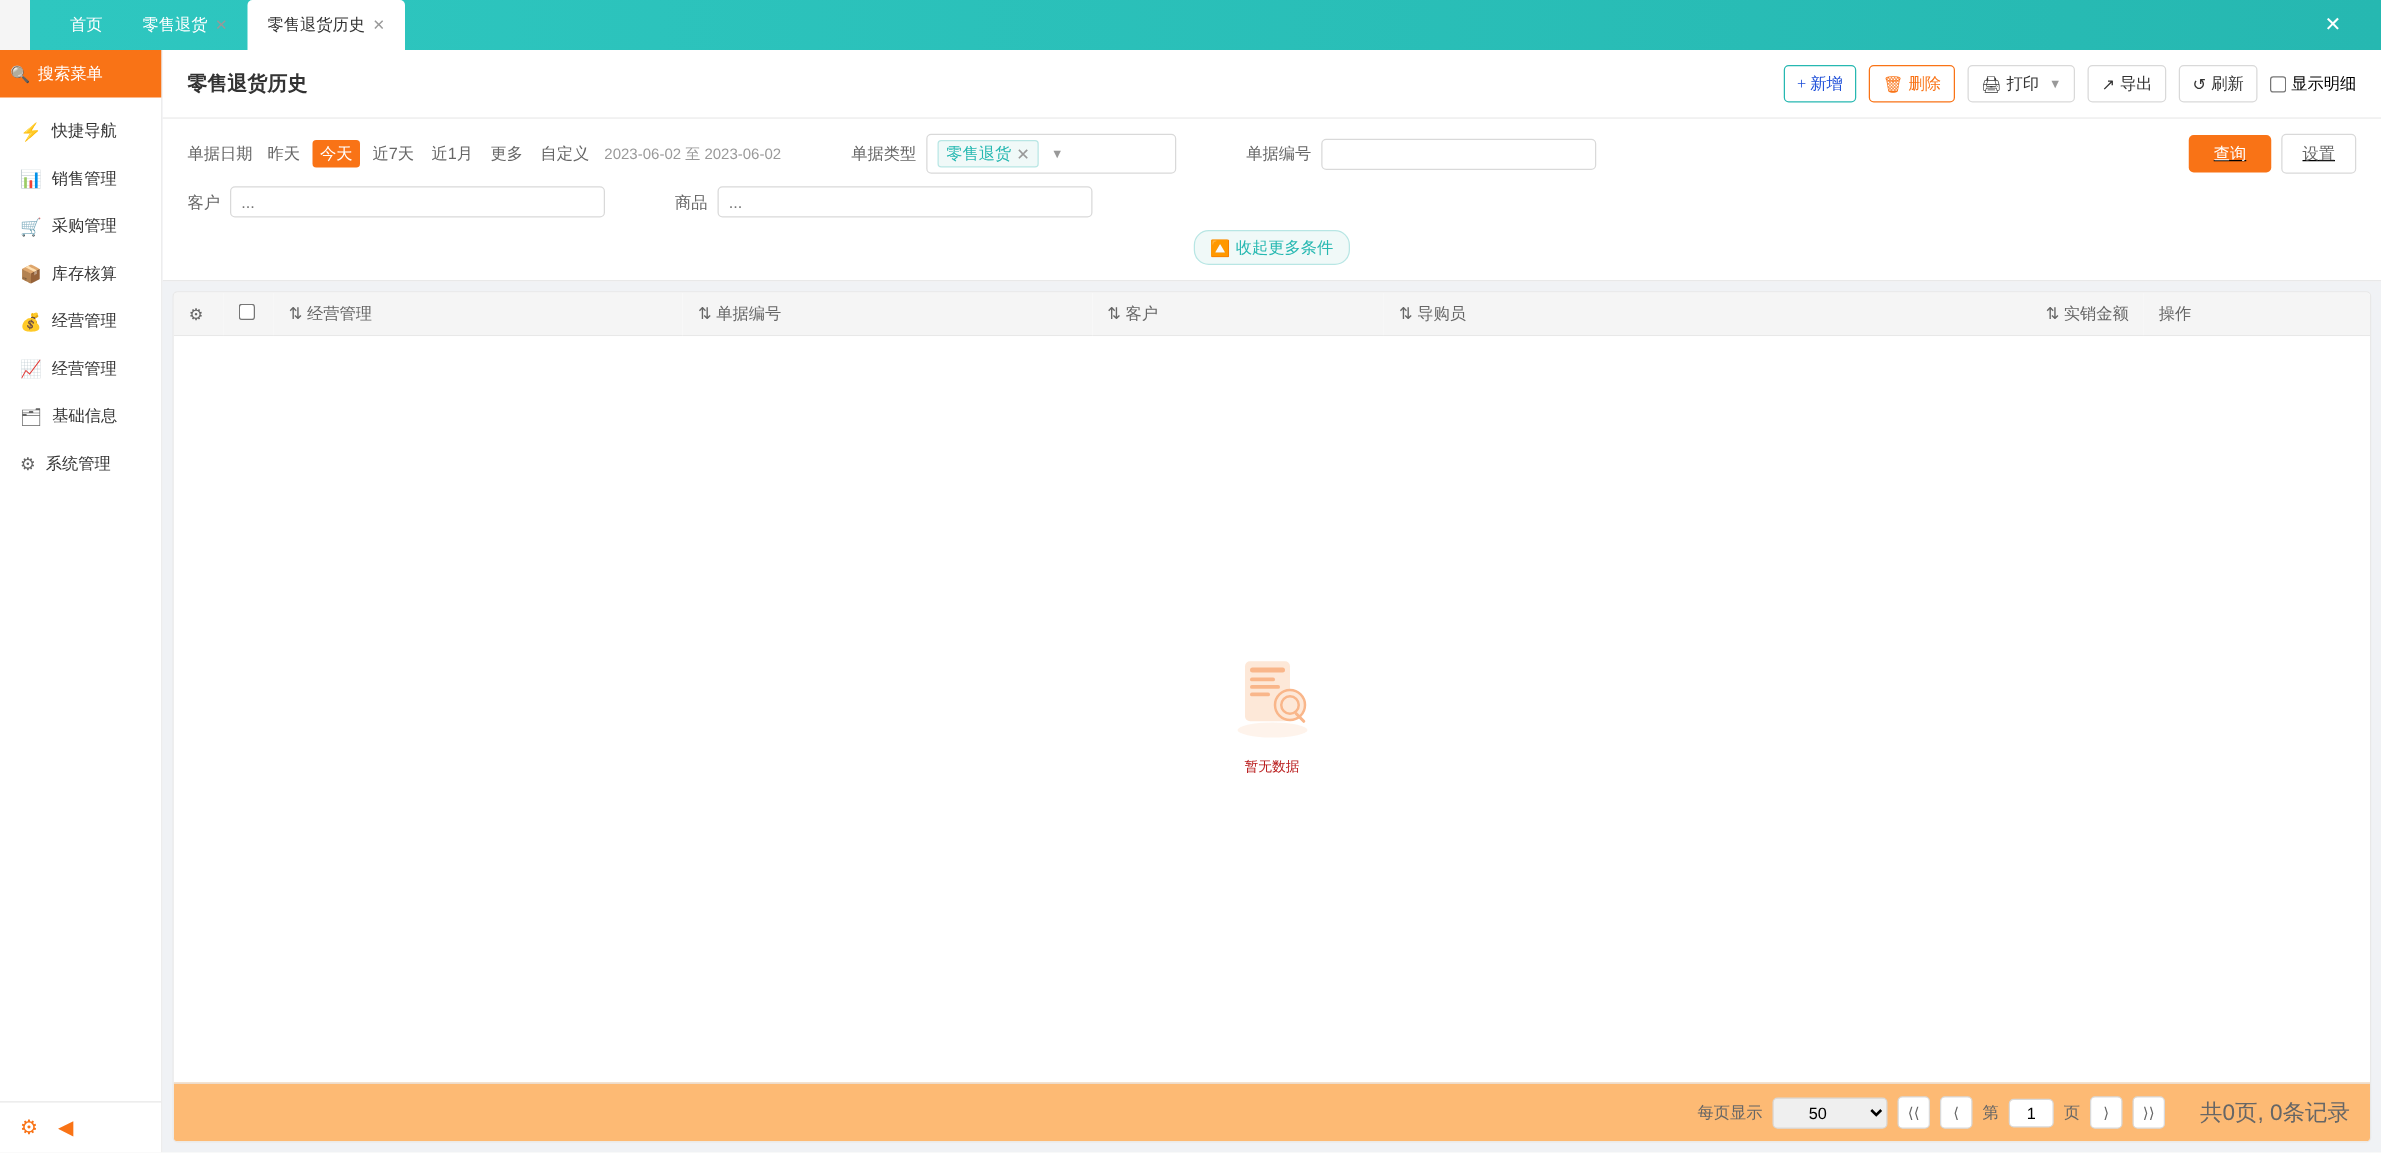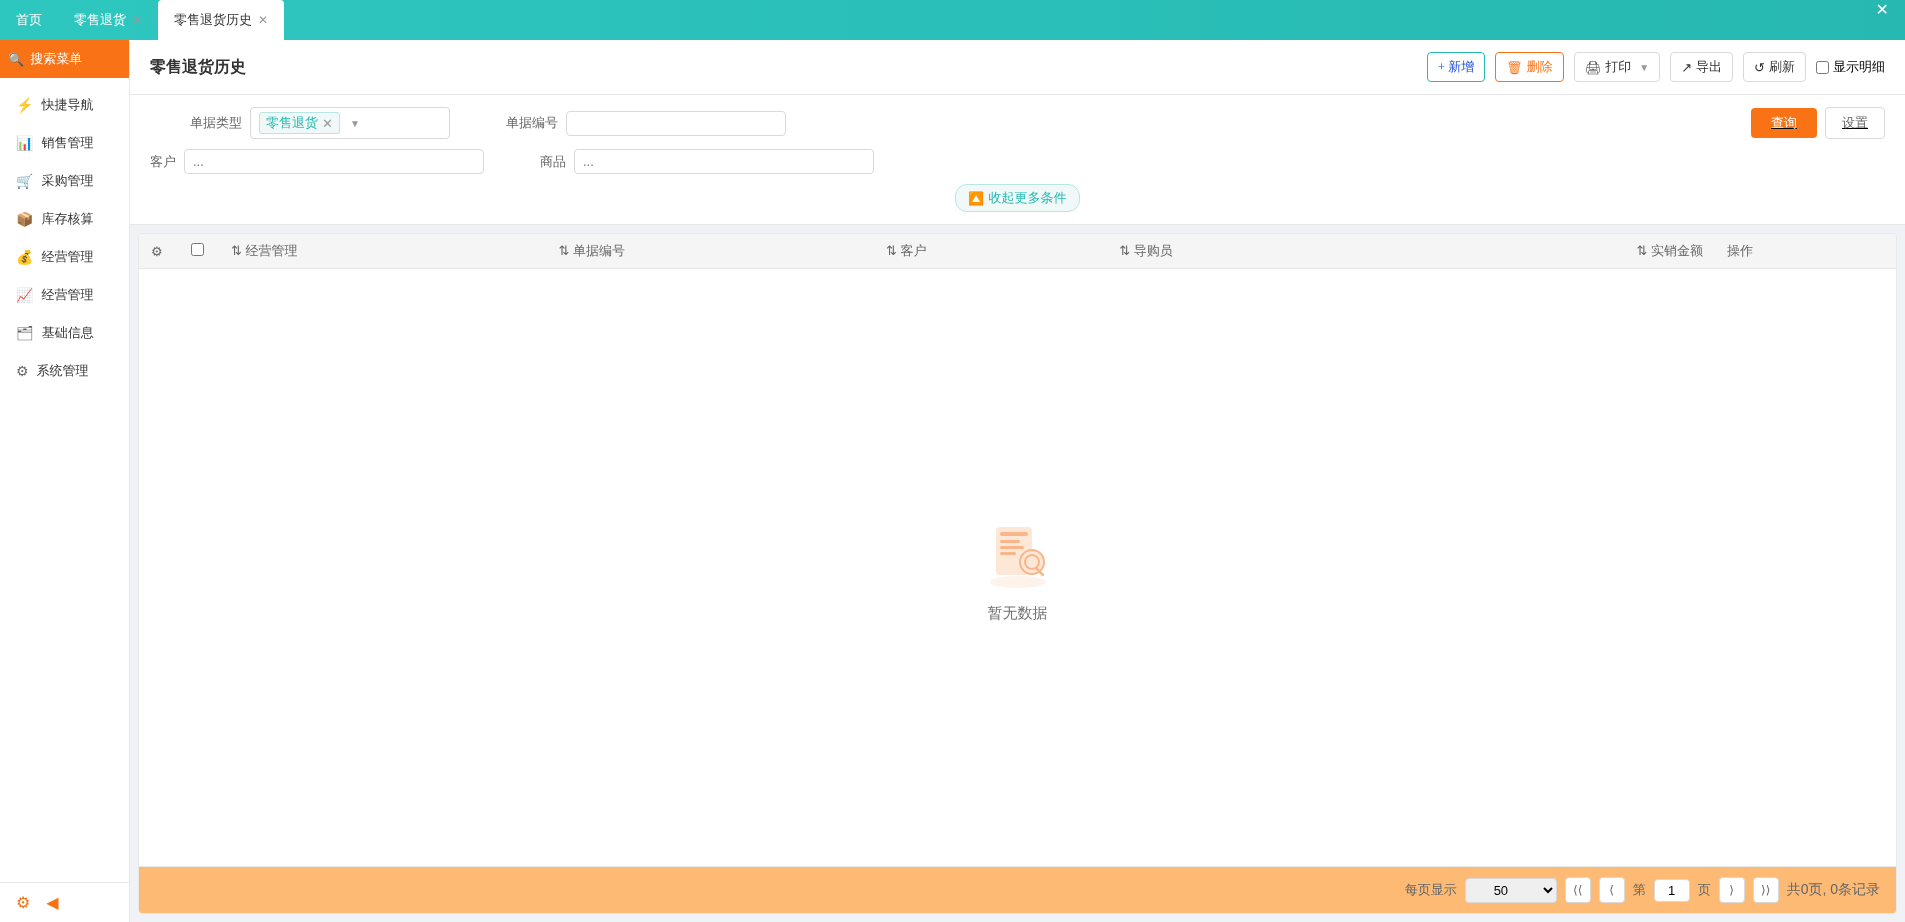--- a/index.html
+++ b/index.html
@@ -3,23 +3,24 @@
   <meta charset="utf-8">
   <style>
     * { box-sizing: border-box; margin: 0; padding: 0; font-family: 'Microsoft YaHei', SimHei, Arial, sans-serif; font-size: 13px; }
     body { display: flex; flex-direction: column; height: 922px; width: 1905px; overflow: hidden; background: #f5f5f5; }
 
     
     .top-bar {
       height: 40px;
       background: linear-gradient(90deg, #2ec7c0 0%, #26b8b1 100%);
       display: flex;
-      align-items: flex-start;
-      padding: 0 0;
+      align-items: center;
+      padding: 0 16px;
       flex-shrink: 0;
+      margin-left: 24px;
     }
     .top-bar-tabs {
       display: flex;
       align-items: center;
       flex: 1;
       height: 100%;
     }
     .tab-item {
       height: 100%;
       display: flex;
@@ -274,21 +275,21 @@
       display: flex;
       flex-direction: column;
       align-items: center;
       justify-content: center;
       gap: 12px;
     }
     .empty-icon {
       width: 80px;
       height: 80px;
     }
-    .empty-text { color: #737373; font-size: 15px; }
+    .empty-text { color: #b91c1c; font-size: 11px; }
 
     
     .pagination {
       display: flex;
       align-items: center;
       justify-content: flex-end;
       padding: 10px 16px;
       border-top: 1px solid #e8e8e8;
       gap: 8px;
       background: #fdba74;
@@ -316,21 +317,21 @@
       font-size: 12px;
     }
     .page-input {
       width: 36px;
       border: 1px solid #d9d9d9;
       border-radius: 4px;
       padding: 3px 6px;
       text-align: center;
       font-size: 13px;
     }
-    .pagination-info { color: #666; font-size: 14px; }
+    .pagination-info { color: #666; font-size: 18px; margin-left: 20px; }
     .chevron-down { font-size: 10px; color: #999; margin-left: 4px; }
   </style>
 </head>
 <body>
 
 <div class="top-bar">
   <div class="top-bar-tabs">
 
   <div class="tab-item">首页</div>
       <div class="tab-item">零售退货<span class="tab-close">✕</span></div>
@@ -413,20 +414,32 @@
         <div class="show-detail-wrap">
           <input type="checkbox" style="">
           <span>显示明细</span>
         </div>
       </div>
     </div>
 
     <div class="filter-area">
       <div class="filter-row">
 
+        <div class="filter-item">
+          <span class="filter-label">单据日期</span>
+          <div class="date-shortcuts" id="date-shortcuts-container">
+          <span class="date-shortcut">昨天</span>
+              <span class="date-shortcut active">今天</span>
+              <span class="date-shortcut">近7天</span>
+              <span class="date-shortcut">近1月</span>
+              <span class="date-shortcut">更多</span>
+              <span class="date-shortcut">自定义</span>
+            </div>
+          <span class="date-range">2023-06-02 至 2023-06-02</span>
+        </div>
 
         <div class="filter-item" style="margin-left: 40px;">
           <span class="filter-label">单据类型</span>
           <div class="filter-select">
             <div class="filter-select-tag">
               <span>零售退货</span>
               <span class="remove">✕</span>
             </div>
             <span class="chevron-down">▼</span>
           </div>

